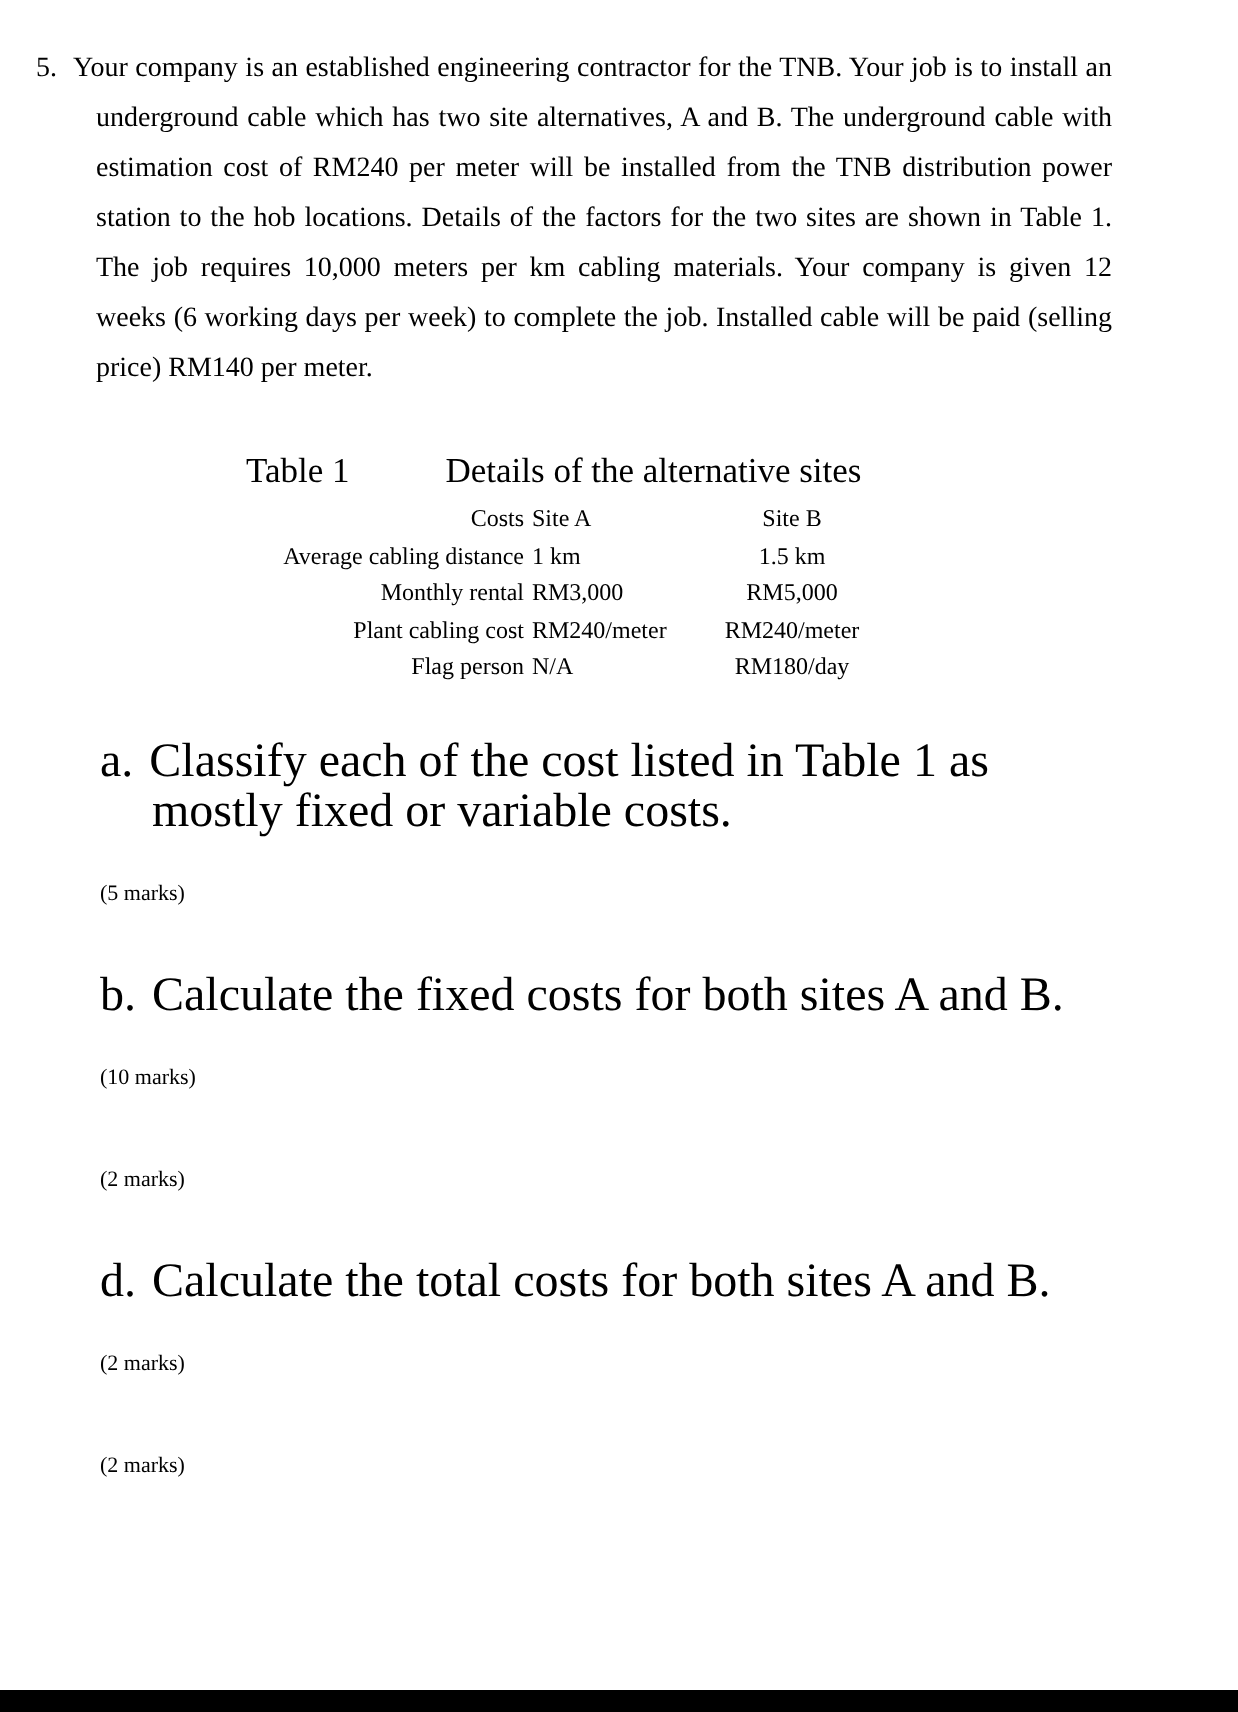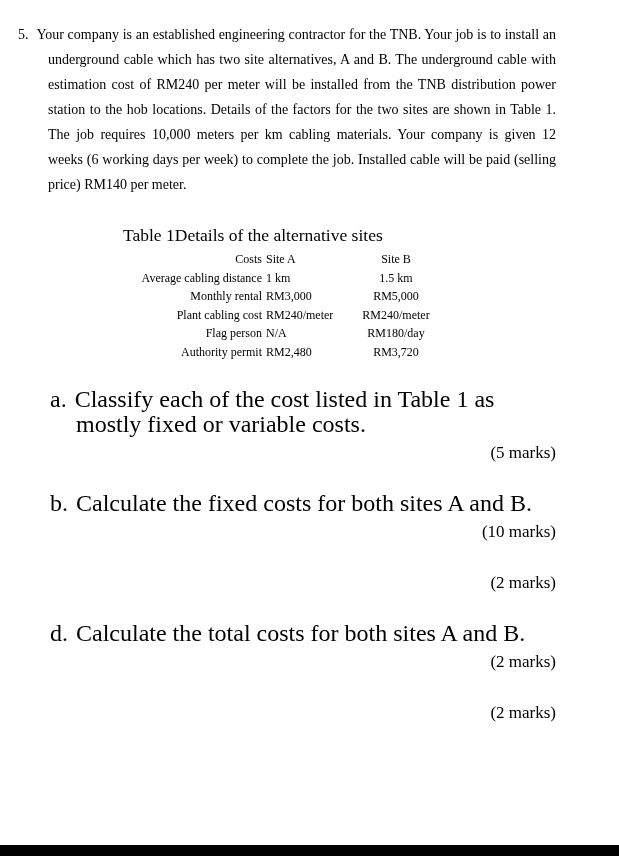--- a/index.html
+++ b/index.html
@@ -31,20 +31,21 @@
   .q-number {
     padding-right: 8px;
   }
 
   
   .table-caption {
     margin-top: 28px;
     margin-left: 105px;
     font-size: 17.5px;
     display: flex;
+    gap: 48px;
   }
 
   
   table.cost-table {
     margin-top: 4px;
     margin-left: 4px;
     border-collapse: collapse;
     font-size: 12px;
     line-height: 18.5px;
   }
@@ -69,24 +70,24 @@
   .subq-body {
     font-size: 24px;
     line-height: 25px;
     padding-left: 26px;   
     text-indent: -26px;
   }
   .subq-letter {
     padding-right: 8px;
   }
   .subq-marks {
-    font-size: 17px;
+    font-size: 11px;
     line-height: 25px;
-    text-align: right;
-    margin-top: 3px;
+    text-align: left;
+    margin-top: 16px;
   }
 
   
   .bottom-bar {
     position: absolute;
     left: 0;
     bottom: 0;
     width: 619px;
     height: 11px;
     background: #000000;
@@ -126,25 +127,20 @@
       <tr>
         <td class="col-label">Plant cabling cost</td>
         <td class="col-a">RM240/meter</td>
         <td class="col-b">RM240/meter</td>
       </tr>
       <tr>
         <td class="col-label">Flag person</td>
         <td class="col-a">N/A</td>
         <td class="col-b">RM180/day</td>
       </tr>
-      <tr>
-        <td class="col-label">Authority permit</td>
-        <td class="col-a">RM2,480</td>
-        <td class="col-b">RM3,720</td>
-      </tr>
     </tbody>
   </table>
 
   <div class="subq-list">
 
     <div class="subq">
       <div class="subq-body"><span class="subq-letter">a.</span><span>Classify each of the cost listed in Table 1 as mostly fixed or variable costs.</span></div>
       <div class="subq-marks">(5 marks)</div>
     </div>
 

